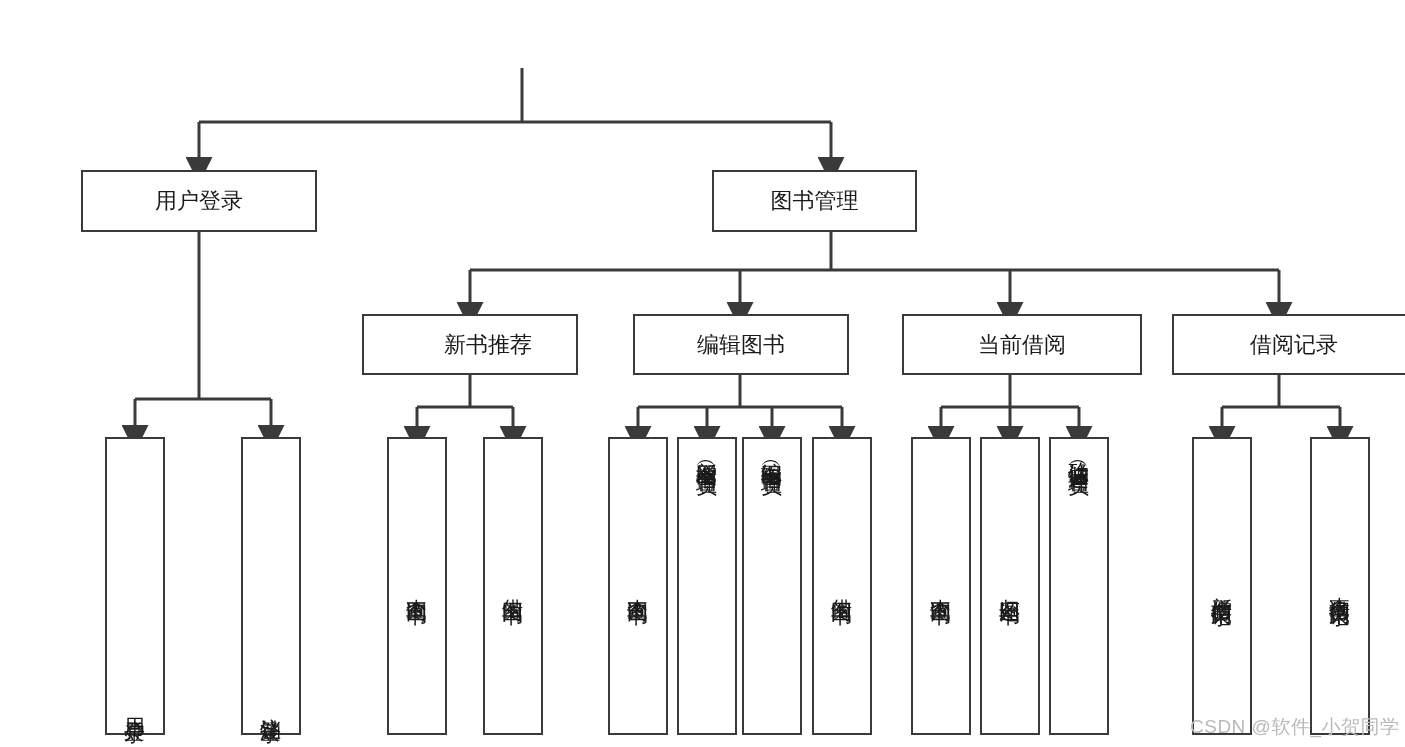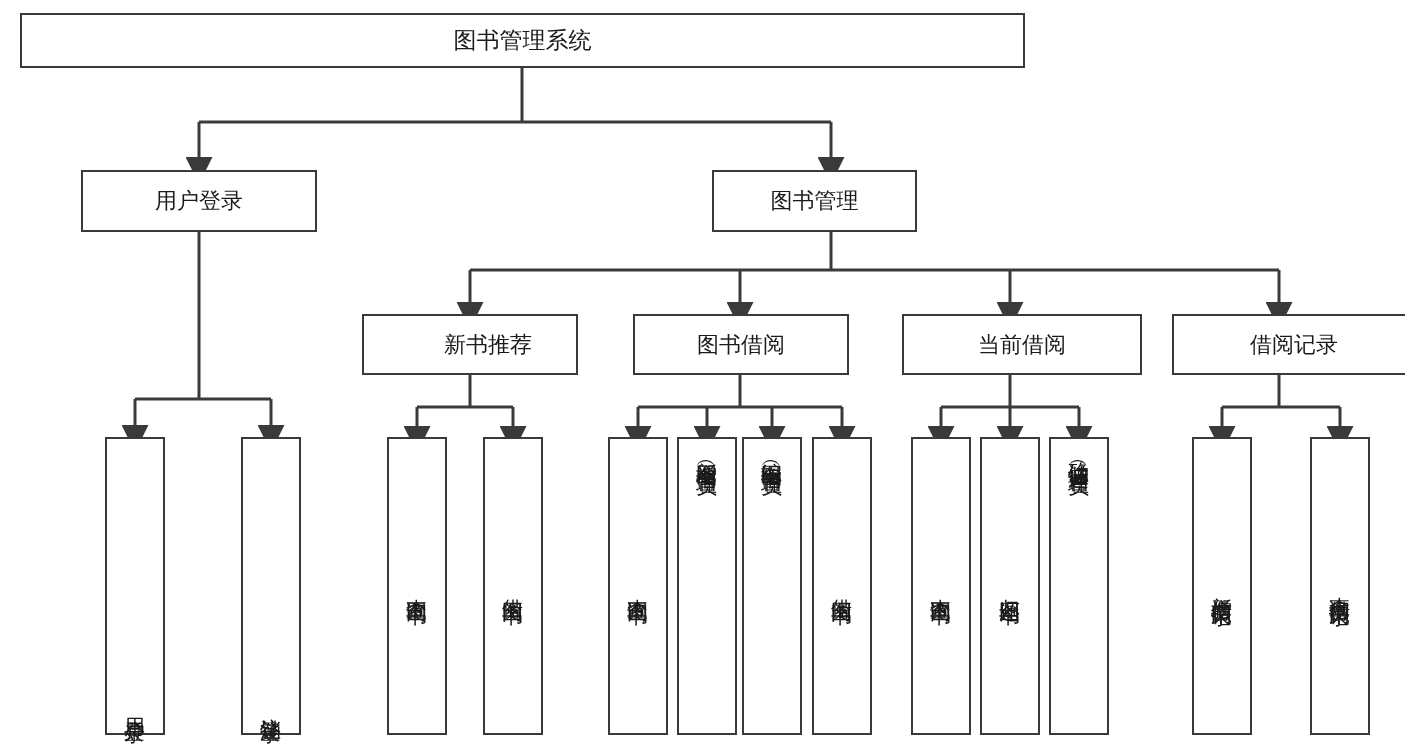--- a/index.html
+++ b/index.html
@@ -132,36 +132,33 @@
       <path d="M1010,407 L1010,429" marker-end="url(#arrow)"></path>
       <path d="M1079,407 L1079,429" marker-end="url(#arrow)"></path>
 
       <path d="M1279,375 L1279,407"></path>
       <path d="M1222,407 L1340,407"></path>
       <path d="M1222,407 L1222,429" marker-end="url(#arrow)"></path>
       <path d="M1340,407 L1340,429" marker-end="url(#arrow)"></path>
     </g>
   </svg>
 
-  <div class="node h root" style="left:20px; top:13px; width:1005px; height:55px;">
-    <span class="label">图书管理系统</span>
-  </div>
 
   <div class="node h" style="left:81px; top:170px; width:236px; height:62px;">
     <span class="label">用户登录</span>
   </div>
   <div class="node h" style="left:712px; top:170px; width:205px; height:62px;">
     <span class="label">图书管理</span>
   </div>
 
   <div class="node h" style="left:362px; top:314px; width:216px; height:61px;padding-left:36px;">
     <span class="label">新书推荐</span>
   </div>
   <div class="node h" style="left:633px; top:314px; width:216px; height:61px;">
-    <span class="label">图书借阅</span>
+    <span class="label">编辑图书</span>
   </div>
   <div class="node h" style="left:902px; top:314px; width:240px; height:61px;">
     <span class="label">当前借阅</span>
   </div>
   <div class="node h" style="left:1172px; top:314px; width:244px; height:61px;">
     <span class="label">借阅记录</span>
   </div>
 
   <div class="node v bottom" style="left:105px; top:437px; width:60px; height:298px;">
     <span class="label">用户登录</span>
@@ -200,13 +197,14 @@
     <span class="label">确认归还（管理员）</span>
   </div>
 
   <div class="node v" style="left:1192px; top:437px; width:60px; height:298px;">
     <span class="label">新增借阅记录</span>
   </div>
   <div class="node v" style="left:1310px; top:437px; width:60px; height:298px;">
     <span class="label">查询借阅记录</span>
   </div>
 
+  <div id="watermark">CSDN @软件_小贺同学</div>
 </div>
 
 </body></html>

